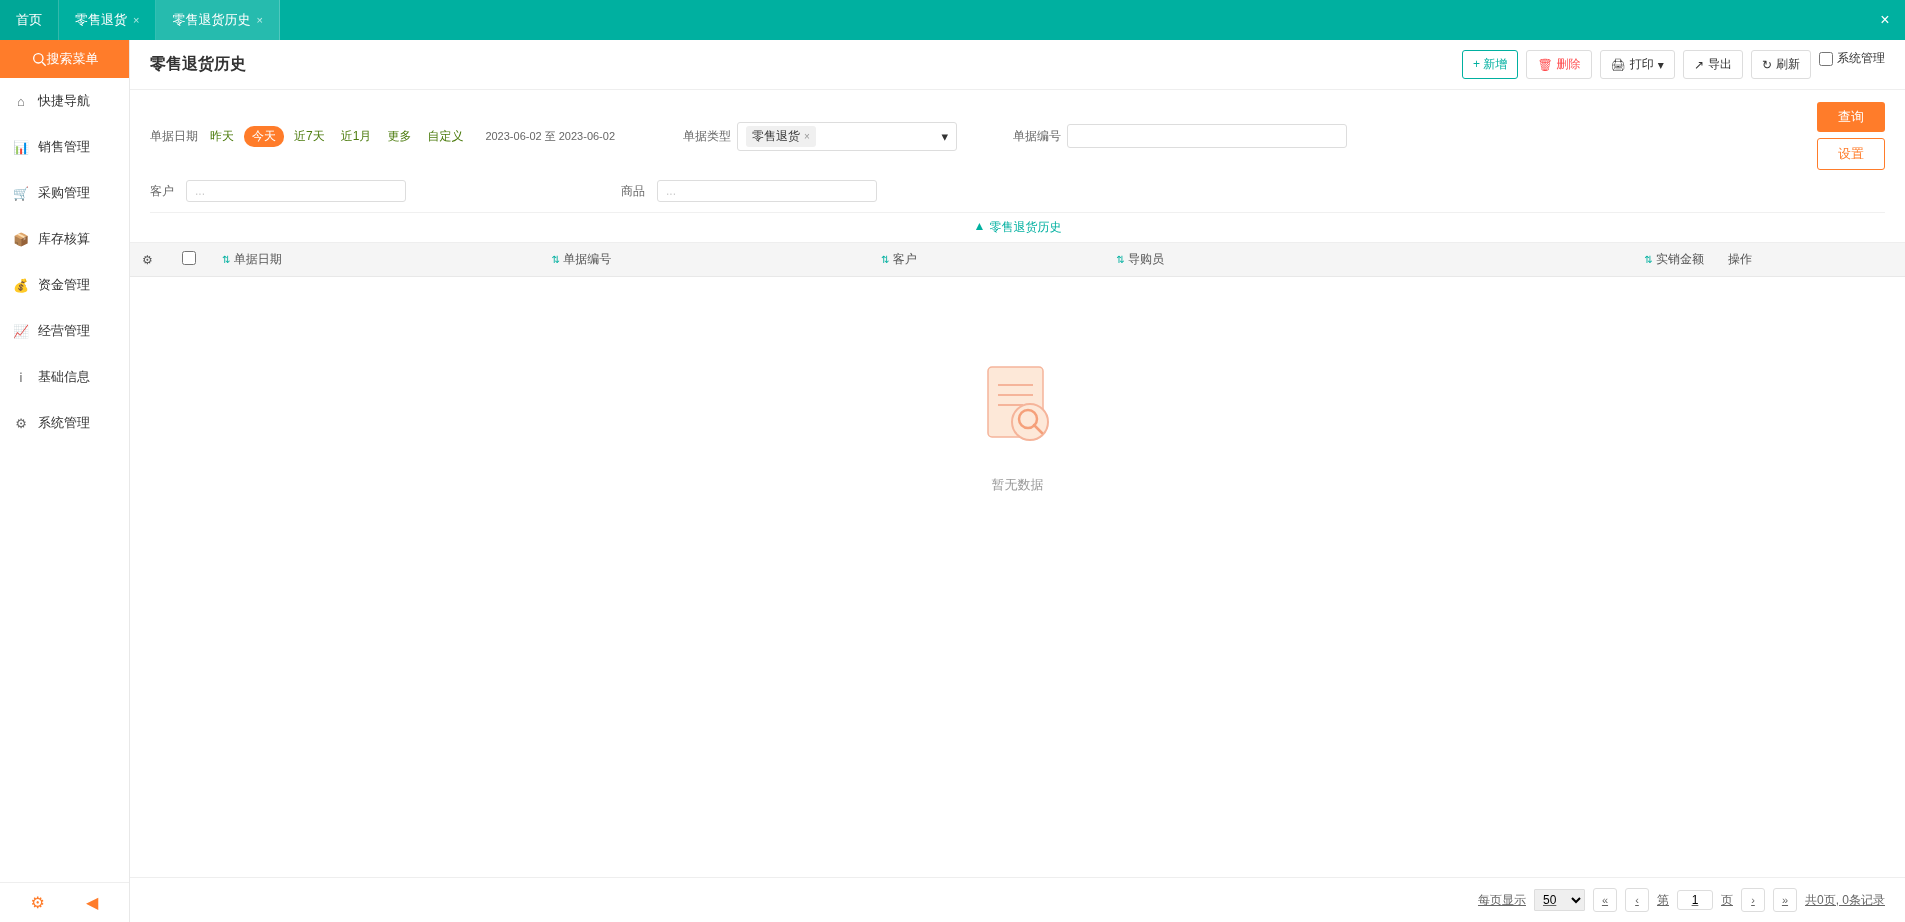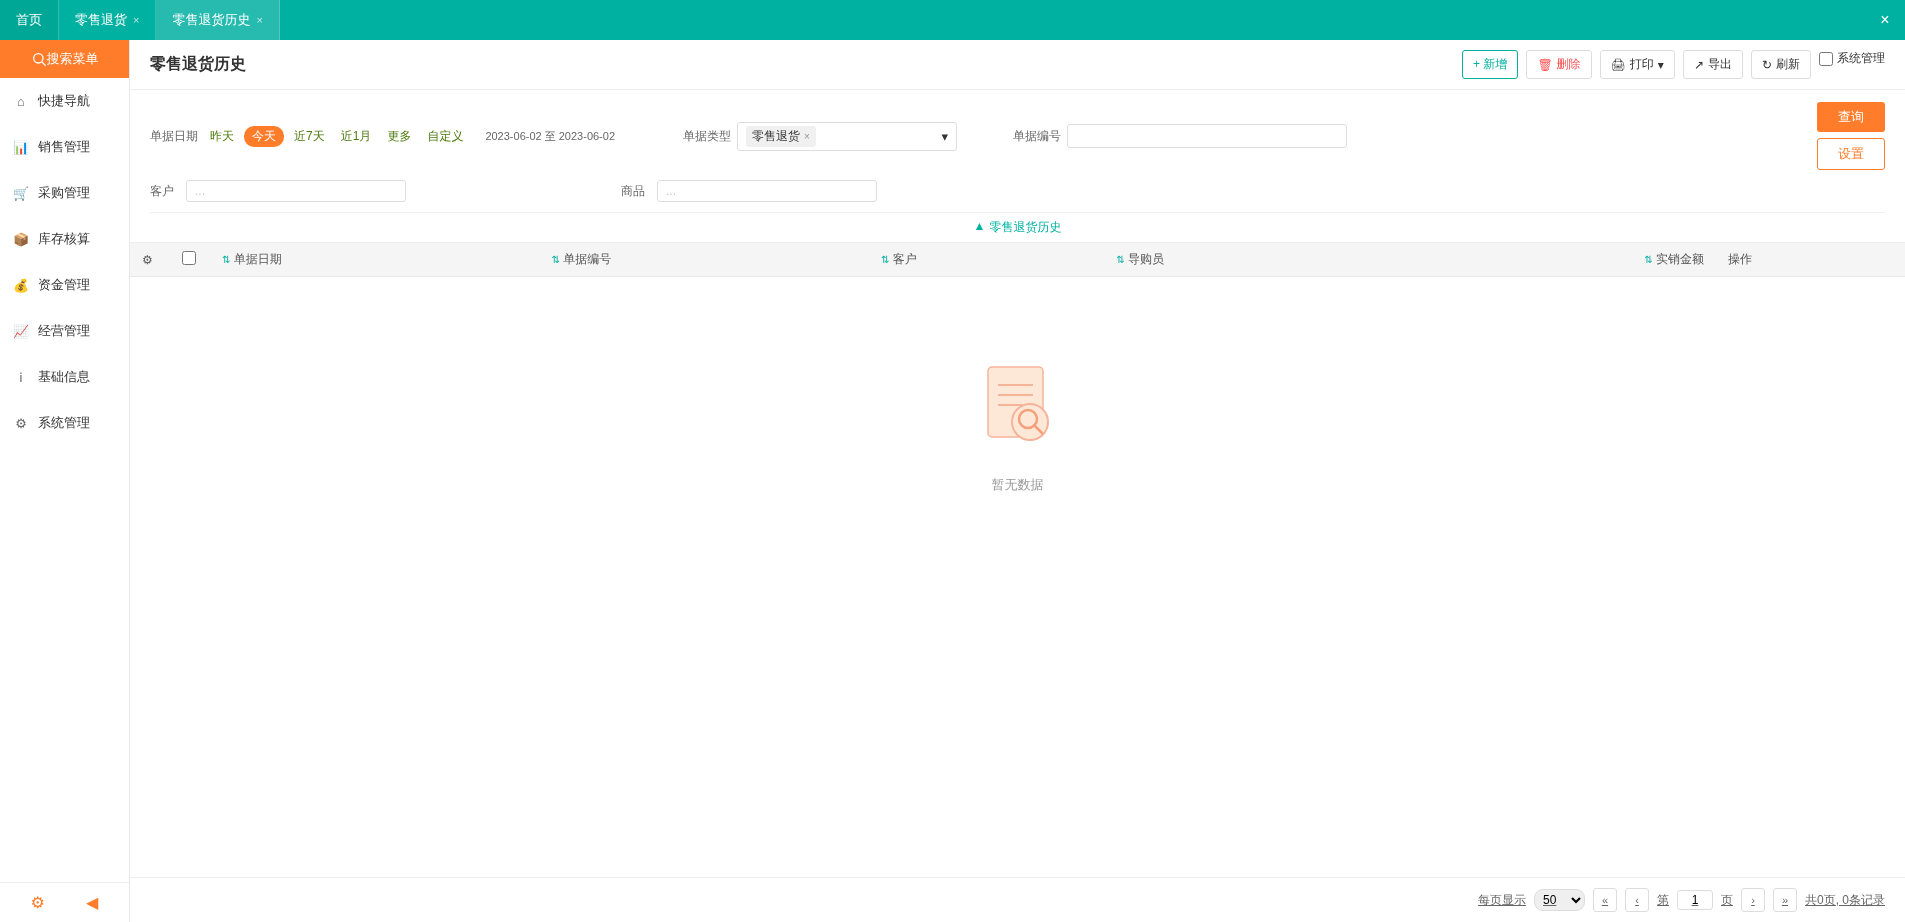--- a/index.html
+++ b/index.html
@@ -62,21 +62,21 @@
     .th-gear { width: 40px; text-align: center; }
     .th-checkbox { width: 40px; text-align: center; }
     .checkbox { width: 14px; height: 14px; border: 1px solid #ccc; border-radius: 2px; cursor: pointer; }
 
     
     .empty-state { display: flex; flex-direction: column; align-items: center; justify-content: center; padding: 80px 0; }
     .empty-text { color: #999; font-size: 13px; }
 
     
     .pagination-bar { display: flex; align-items: center; justify-content: flex-end; gap: 8px; padding: 10px 20px; background: #fff; border-top: 1px solid #eee; font-size: 12px; color: #666; flex-shrink: 0; text-decoration: underline; }
-    .page-size-select { border: 1px solid #ddd; border-radius: 9px; padding: 2px 4px; font-size: 12px; }
+    .page-size-select { border: 1px solid #ddd; border-radius: 1px; padding: 2px 4px; font-size: 12px; }
     .page-nav-btn { width: 24px; height: 24px; border: 1px solid #ddd; border-radius: 3px; display: flex; align-items: center; justify-content: center; cursor: pointer; color: #666; background: #fff; font-size: 11px; }
     .page-input { width: 36px; border: 1px solid #ddd; border-radius: 3px; padding: 2px 4px; text-align: center; font-size: 12px; }
 
     
     .query-btn { background: #ff7c2a; color: #fff; border: none; border-radius: 3px; padding: 6px 20px; cursor: pointer; font-size: 13px; }
     .set-btn { background: #fff; color: #ff7c2a; border: 1px solid #ff7c2a; border-radius: 3px; padding: 6px 20px; cursor: pointer; font-size: 13px; }
     .action-buttons { display: flex; flex-direction: column; gap: 6px; }
 
     
     .svg-icon { width: 16px; height: 16px; fill: currentColor; vertical-align: middle; }

